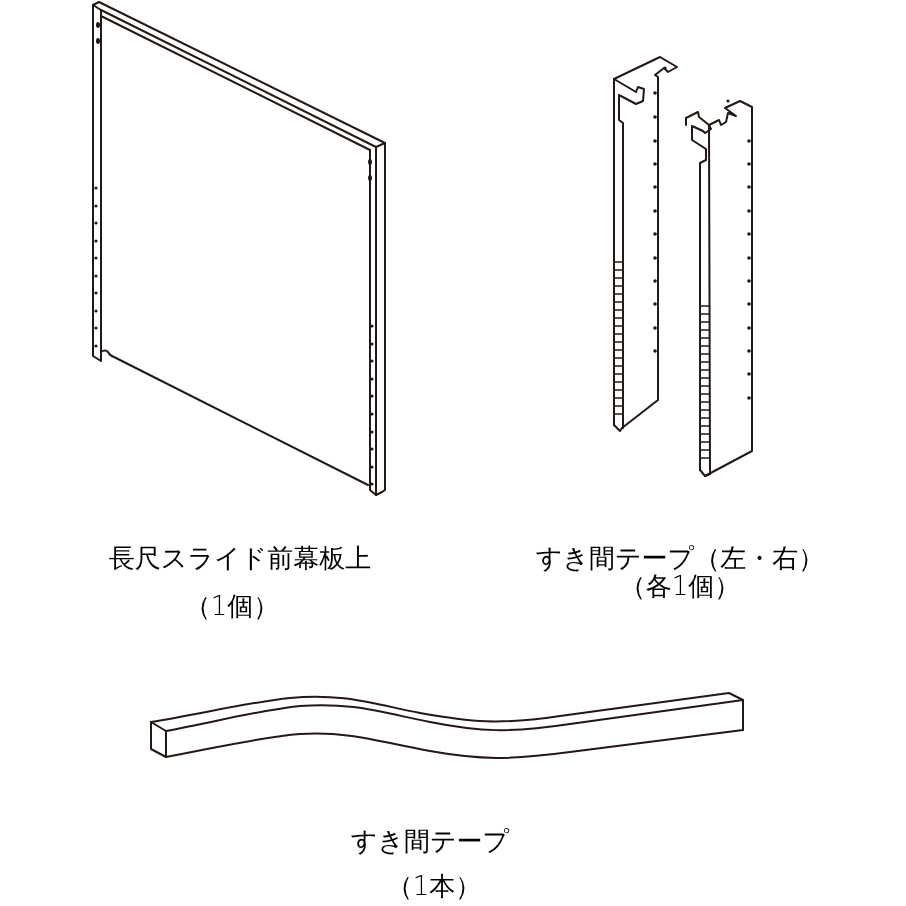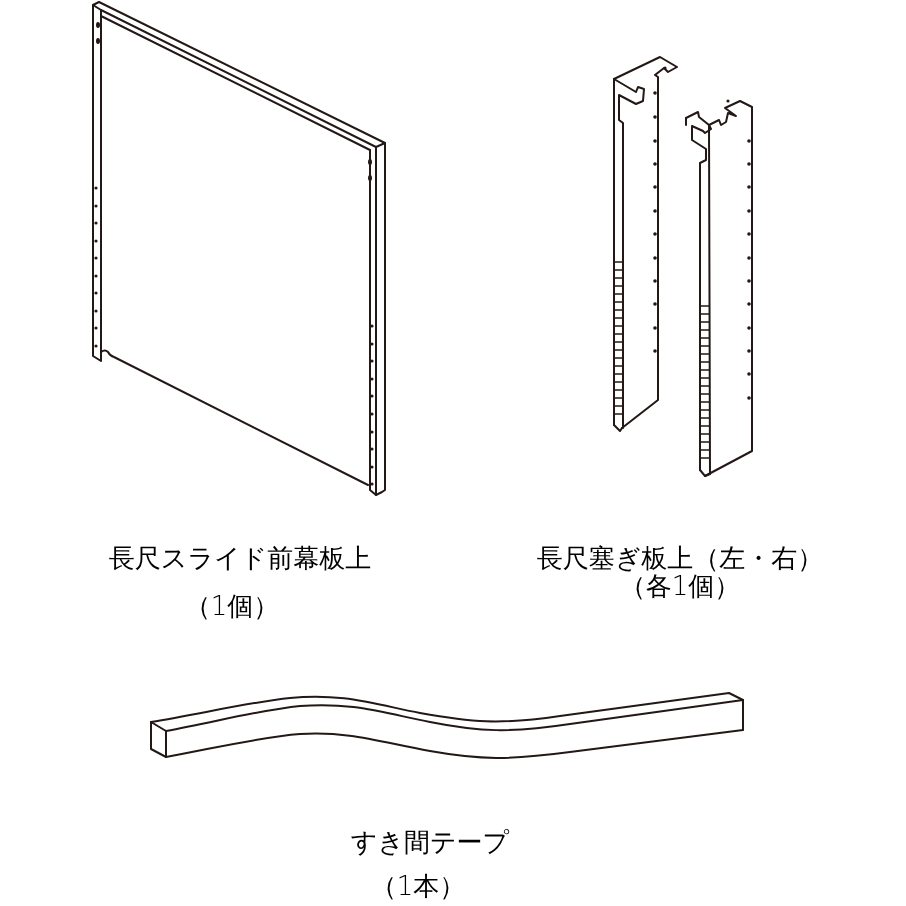--- a/index.html
+++ b/index.html
@@ -5,22 +5,22 @@
   html, body { margin: 0; padding: 0; background: #ffffff; }
   body { width: 906px; height: 906px; position: relative; overflow: hidden;
          font-family: "DejaVu Sans", "Liberation Sans", sans-serif; color: #231815; }
   svg.art { position: absolute; left: 0; top: 0; }
   .label { position: absolute; text-align: center; font-size: 26px; font-weight: 300;
            letter-spacing: 0px; line-height: 40px; white-space: nowrap; color: #000000; }
   #lbl-panel { left: 60px; top: 538px; width: 360px; }
   #lbl-panel-qty { left: 52px; top: 586px; width: 360px; }
   #lbl-stiles { left: 500px; top: 538px; width: 360px; }
   #lbl-stiles-qty { left: 500px; top: 566px; width: 360px; }
-  #lbl-tape { left: 300px; top: 822px; width: 260px; }
-  #lbl-tape-qty { left: 288px; top: 866px; width: 260px; }
+  #lbl-tape { left: 300px; top: 822px; width: 260px; font-family: Liberation Serif, serif; }
+  #lbl-tape-qty { left: 304px; top: 866px; width: 260px; }
 </style>
 </head>
 <body>
 
 <svg class="art" width="906" height="906" viewBox="0 0 906 906" fill="none" stroke="#231815" stroke-width="2" stroke-linejoin="round" stroke-linecap="round">
 
   <g>
 
     <polyline points="93,5 93,356 101,361 101,10 93,5"></polyline>
     <polyline points="93,5 99,2 385,143 376,147"></polyline>
@@ -162,17 +162,17 @@
     <path d="M166,731 C215,722 260,710 300,706 C350,702 380,712 430,722 C480,732 510,733 570,724 L743,700"></path>
 
     <path d="M166,757 C215,748 260,737 300,734 C350,731 380,742 430,751 C480,760 510,760 570,752 L743,730"></path>
     <line x1="743" y1="700" x2="743" y2="730"></line>
   </g>
 </svg>
 
 <div class="label" id="lbl-panel">長尺スライド前幕板上</div>
 <div class="label" id="lbl-panel-qty">（1個）</div>
 
-<div class="label" id="lbl-stiles">長尺塞ぎ板上（左・右）</div>
+<div class="label" id="lbl-stiles">すき間テープ（左・右）</div>
 <div class="label" id="lbl-stiles-qty">（各1個）</div>
 
 <div class="label" id="lbl-tape">すき間テープ</div>
 <div class="label" id="lbl-tape-qty">（1本）</div>
 
 </body></html>

